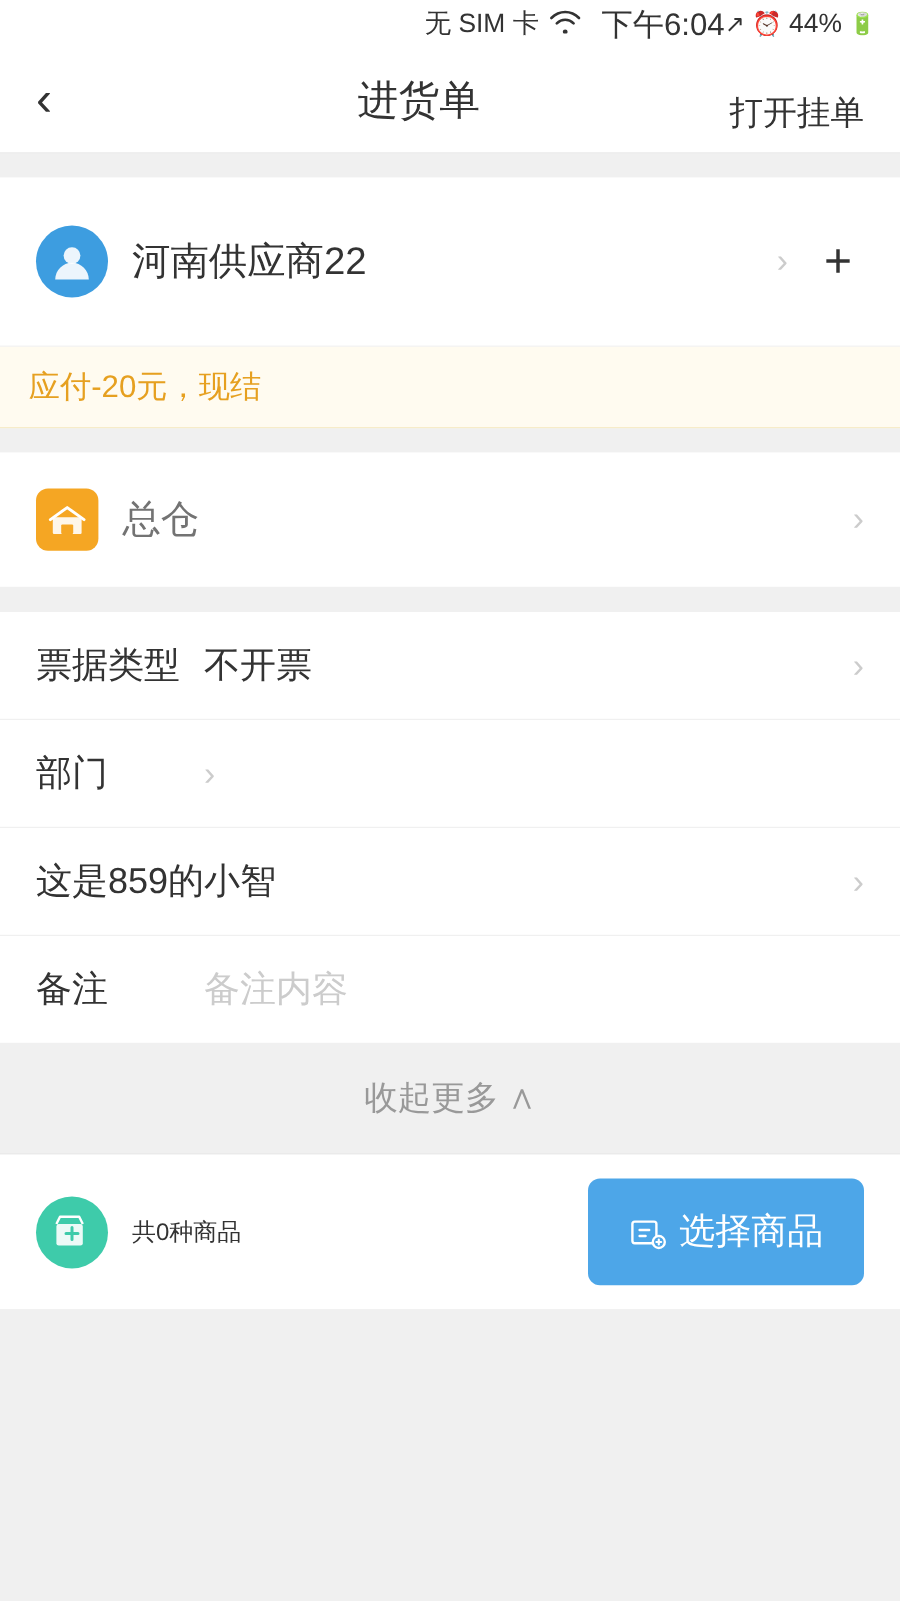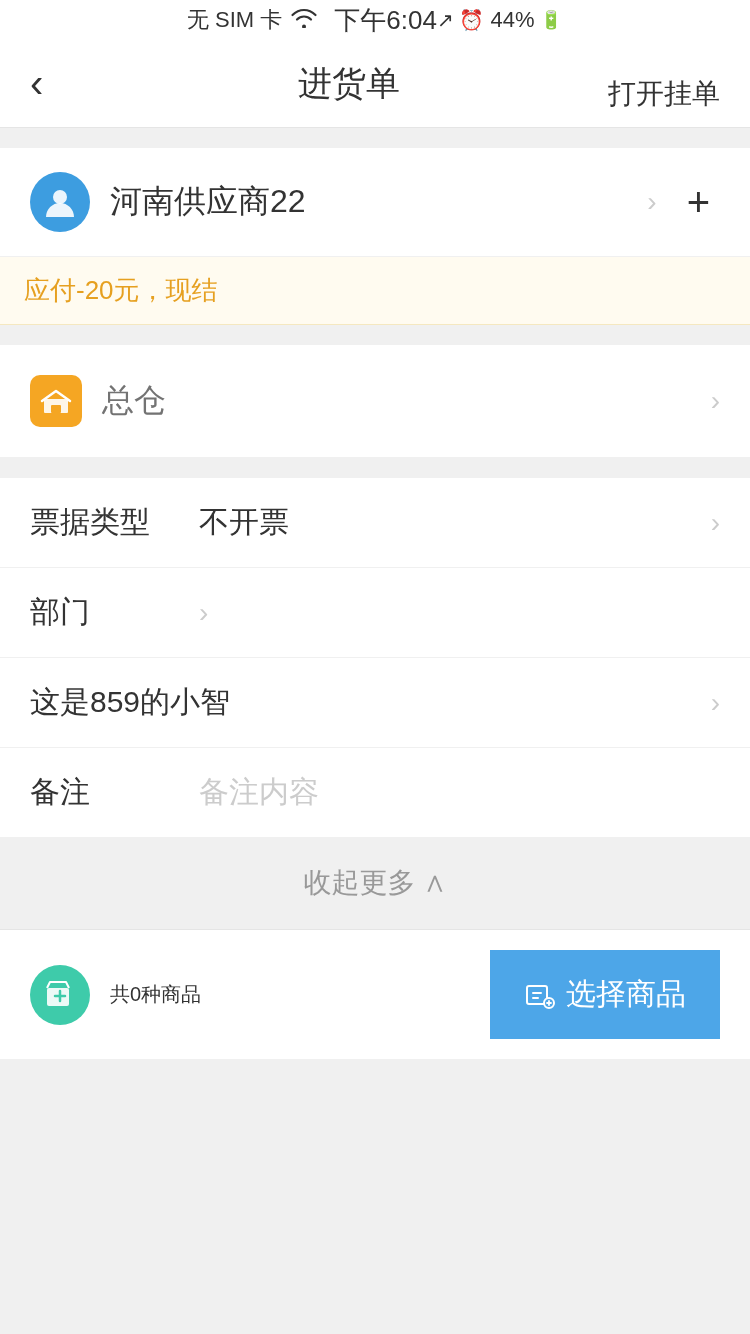--- a/index.html
+++ b/index.html
@@ -13,21 +13,21 @@
       color: #333;
     }
 
     
     .status-bar {
       width: 100%;
       height: 40px;
       background: #fff;
       display: flex;
       align-items: center;
-      justify-content: center;
+      justify-content: flex-end;
       padding: 0 20px;
       font-size: 22px;
       color: #333;
     }
     .status-left { display: flex; align-items: center; gap: 8px; }
     .status-center { font-size: 26px; font-weight: 500; margin-left: 16px; }
     .status-right { display: flex; align-items: center; gap: 6px; font-size: 22px; }
 
     
     .nav-bar {
@@ -66,21 +66,21 @@
 
     
     .white-card {
       background: #fff;
     }
 
     
     .supplier-row {
       display: flex;
       align-items: center;
-      padding: 24px 30px;
+      padding: 40px 30px;
       background: #fff;
       border-bottom: 1px solid #f0f0f0;
     }
     .supplier-avatar {
       width: 60px;
       height: 60px;
       border-radius: 50%;
       background: #3d9de0;
       display: flex;
       align-items: center;
@@ -146,21 +146,20 @@
     }
 
     
     .form-row {
       display: flex;
       align-items: center;
       padding: 15px 30px;
       background: #fff;
       border-bottom: 1px solid #f0f0f0;
       min-height: 90px;
-      gap: 29px;
     }
     .form-label {
       font-size: 30px;
       color: #333;
       width: 140px;
       flex-shrink: 0;
     }
     .form-value {
       flex: 1;
       font-size: 30px;
@@ -209,21 +208,21 @@
     .bottom-count {
       flex: 1;
       font-size: 20px;
       color: #333;
     }
     .select-btn {
       background: #4da6e8;
       color: #fff;
       font-size: 30px;
       padding: 24px 34px;
-      border-radius: 0;
+      border-radius: 10px;
       display: flex;
       align-items: center;
       gap: 10px;
       cursor: pointer;
       border: none;
       outline: none;
     }
 
     
     .rest-area {

